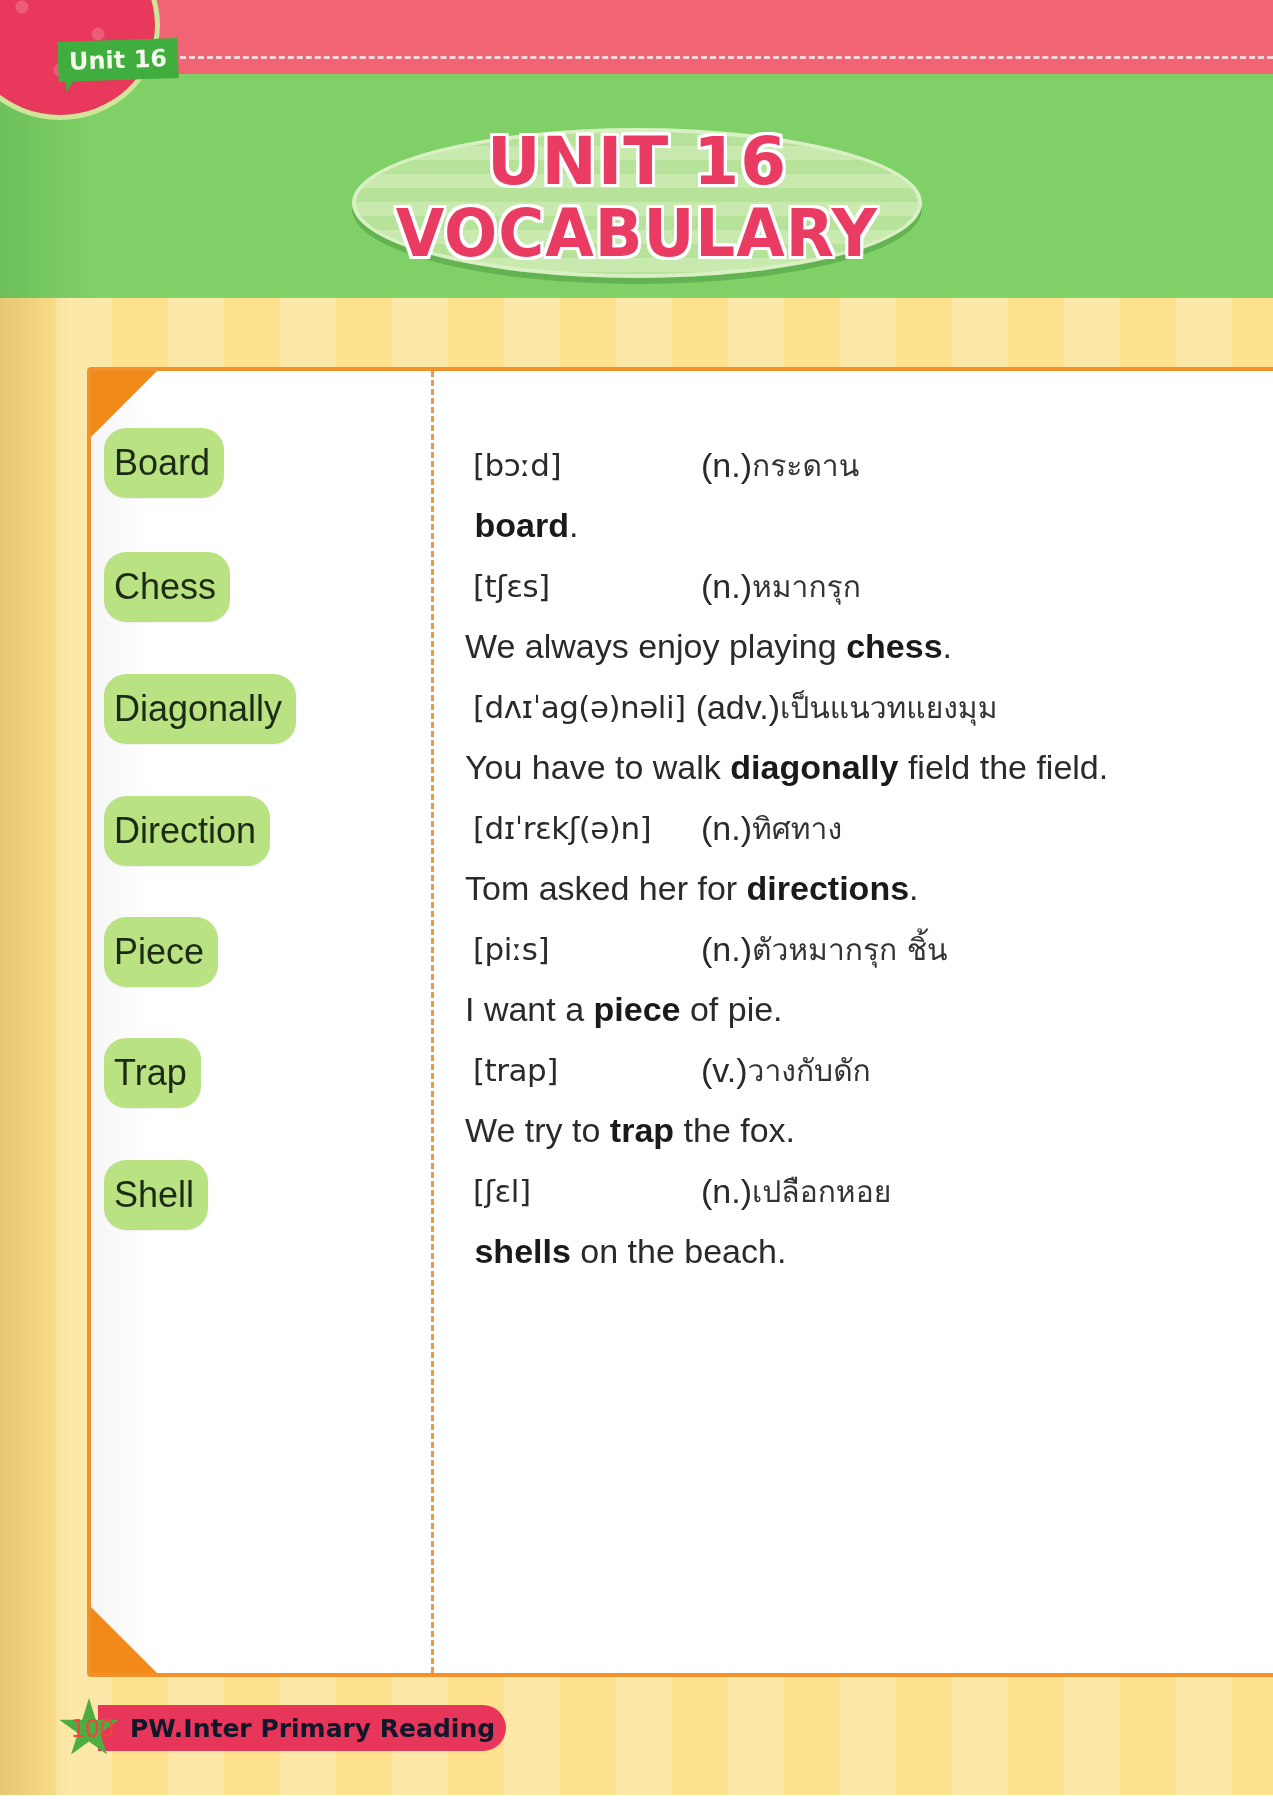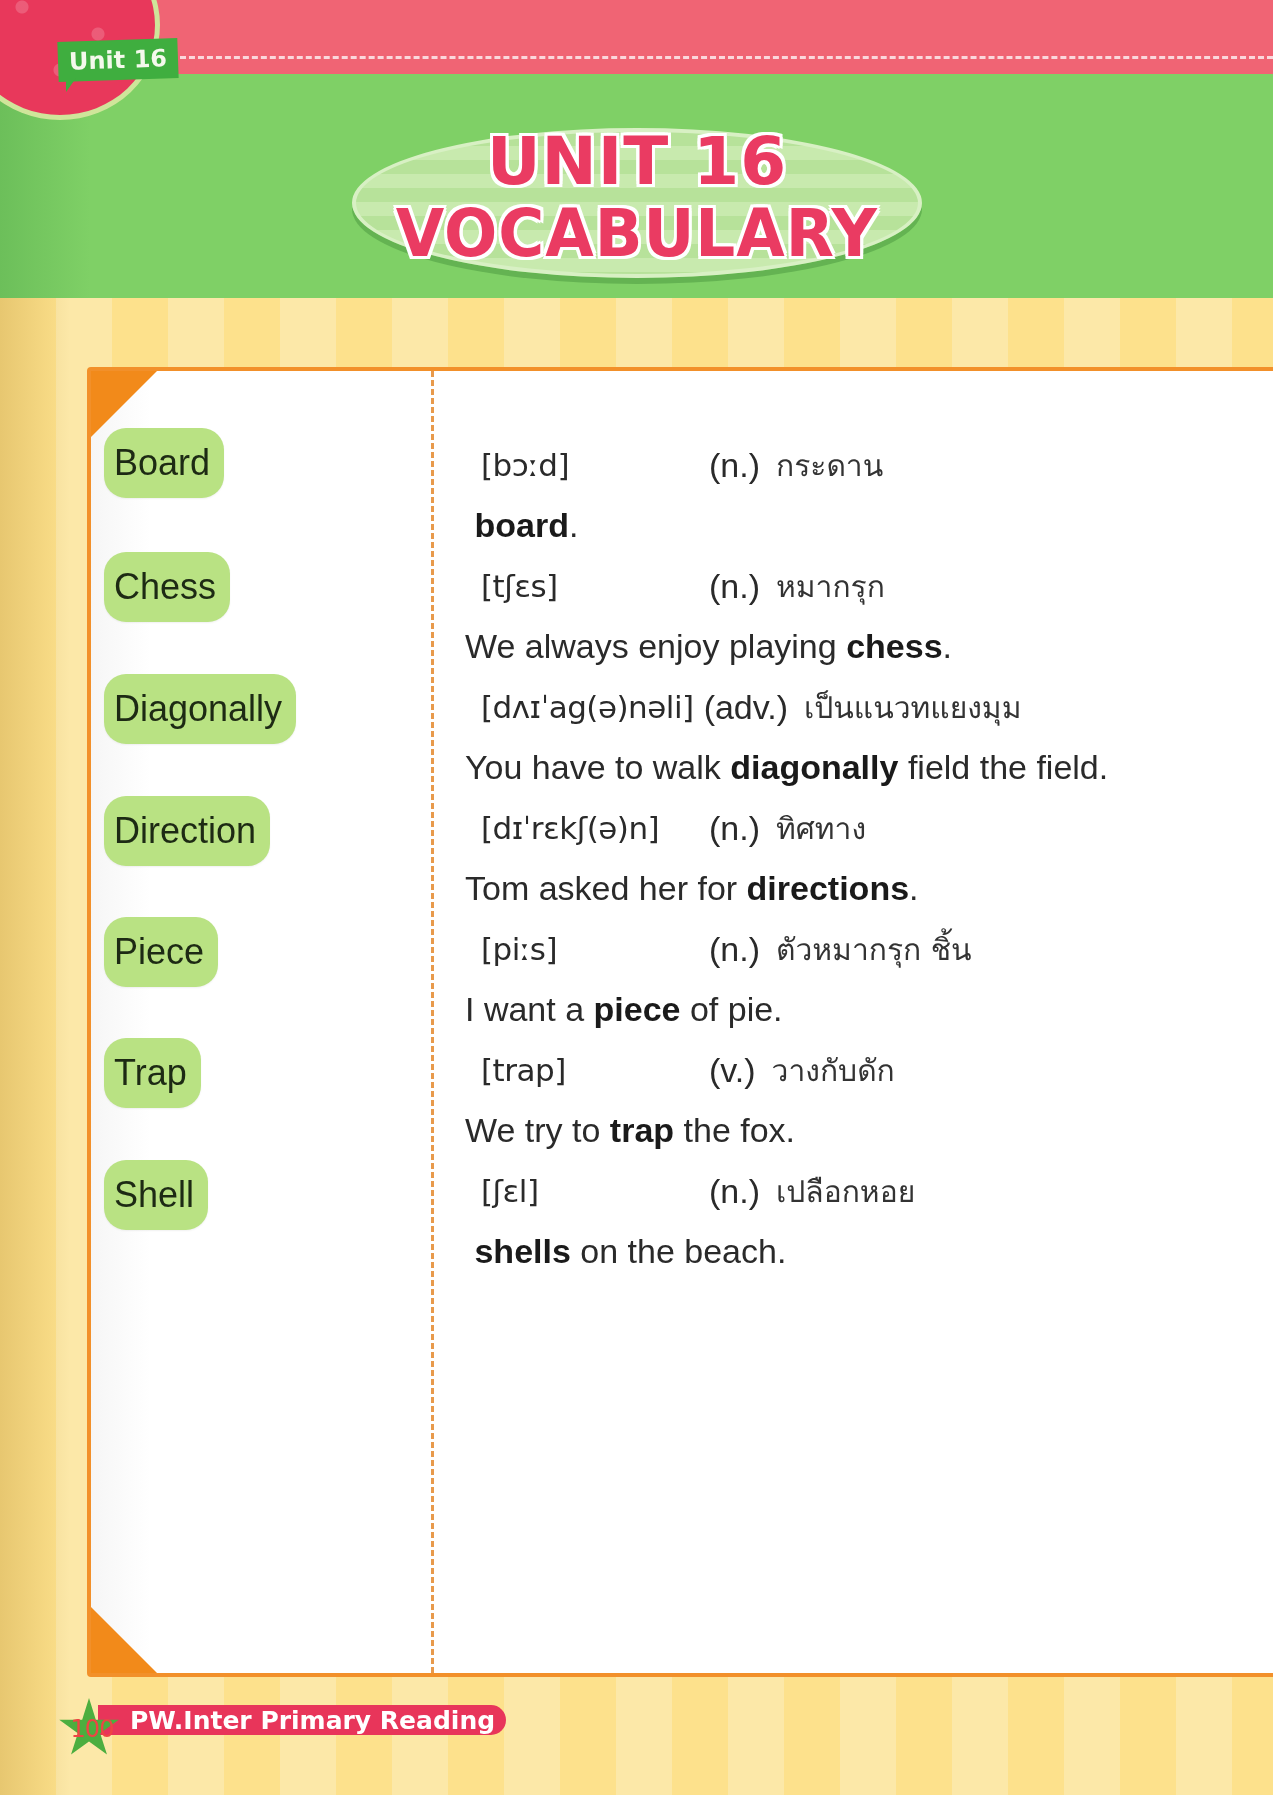--- a/index.html
+++ b/index.html
@@ -76,34 +76,34 @@
 
     .word-pill {
       position: absolute; left: 13px; height: 70px; padding: 0 14px 0 10px;
       background: #b9e283; border-radius: 22px;
       display: flex; align-items: center;
       font-size: 36px; color: #1d2a14;
       box-shadow: 0 1px 2px rgba(0,0,0,0.06);
     }
 
     .entry { position: absolute; left: 374px; width: 720px; color: #2a2a2a; font-size: 35px; }
-    .pron-line { position: absolute; left: 16px; height: 44px; display: flex; align-items: center; white-space: nowrap; }
+    .pron-line { position: absolute; left: 8px; height: 44px; display: flex; align-items: center; white-space: nowrap; }
     .pron { display: inline-block; width: 228px; font-family: "DejaVu Sans", sans-serif; font-size: 31px; letter-spacing: -0.5px; }
     .pron.wide { width: auto; margin-right: 10px; }
     .pos { font-size: 34px; }
-    .thai { font-family: "DejaVu Sans", sans-serif; font-size: 30px; margin-left: 16px; color: #333; text-align: center; }
+    .thai { font-family: "DejaVu Sans", sans-serif; font-size: 30px; margin-left: 0; color: #333; text-align: center; }
     .example { position: absolute; left: 0; top: 60px; height: 44px; display: flex; align-items: center; white-space: nowrap; font-size: 34px; }
     .example b { font-weight: bold; color: #1a1a1a; }
 
     
     .footer-pill {
-      position: absolute; left: 98px; top: 1705px; width: 408px; height: 30px;
+      position: absolute; left: 98px; top: 1705px; width: 408px; height: 46px;
       background: #e8355a; border-radius: 0 23px 23px 0;
       display: flex; align-items: center; padding-left: 32px;
-      color: #ffffff; font-family: "DejaVu Sans", sans-serif; font-weight: bold; font-size: 25px;
+      color: #0f172a; font-family: "DejaVu Sans", sans-serif; font-weight: bold; font-size: 25px;
     }
     .page-star {
       position: absolute; left: 58px; top: 1698px; width: 62px; height: 62px;
       background: #4cae3f;
       clip-path: polygon(50% 0%, 61% 35%, 98% 35%, 68% 57%, 79% 91%, 50% 70%, 21% 91%, 32% 57%, 2% 35%, 39% 35%);
     }
     .page-num {
       position: absolute; left: 58px; top: 1714px; width: 68px; height: 30px;
       display: flex; align-items: center; justify-content: center;
       color: #ef4444; font-family: "DejaVu Sans", sans-serif; font-weight: normal; font-size: 24px; letter-spacing: -1px;

